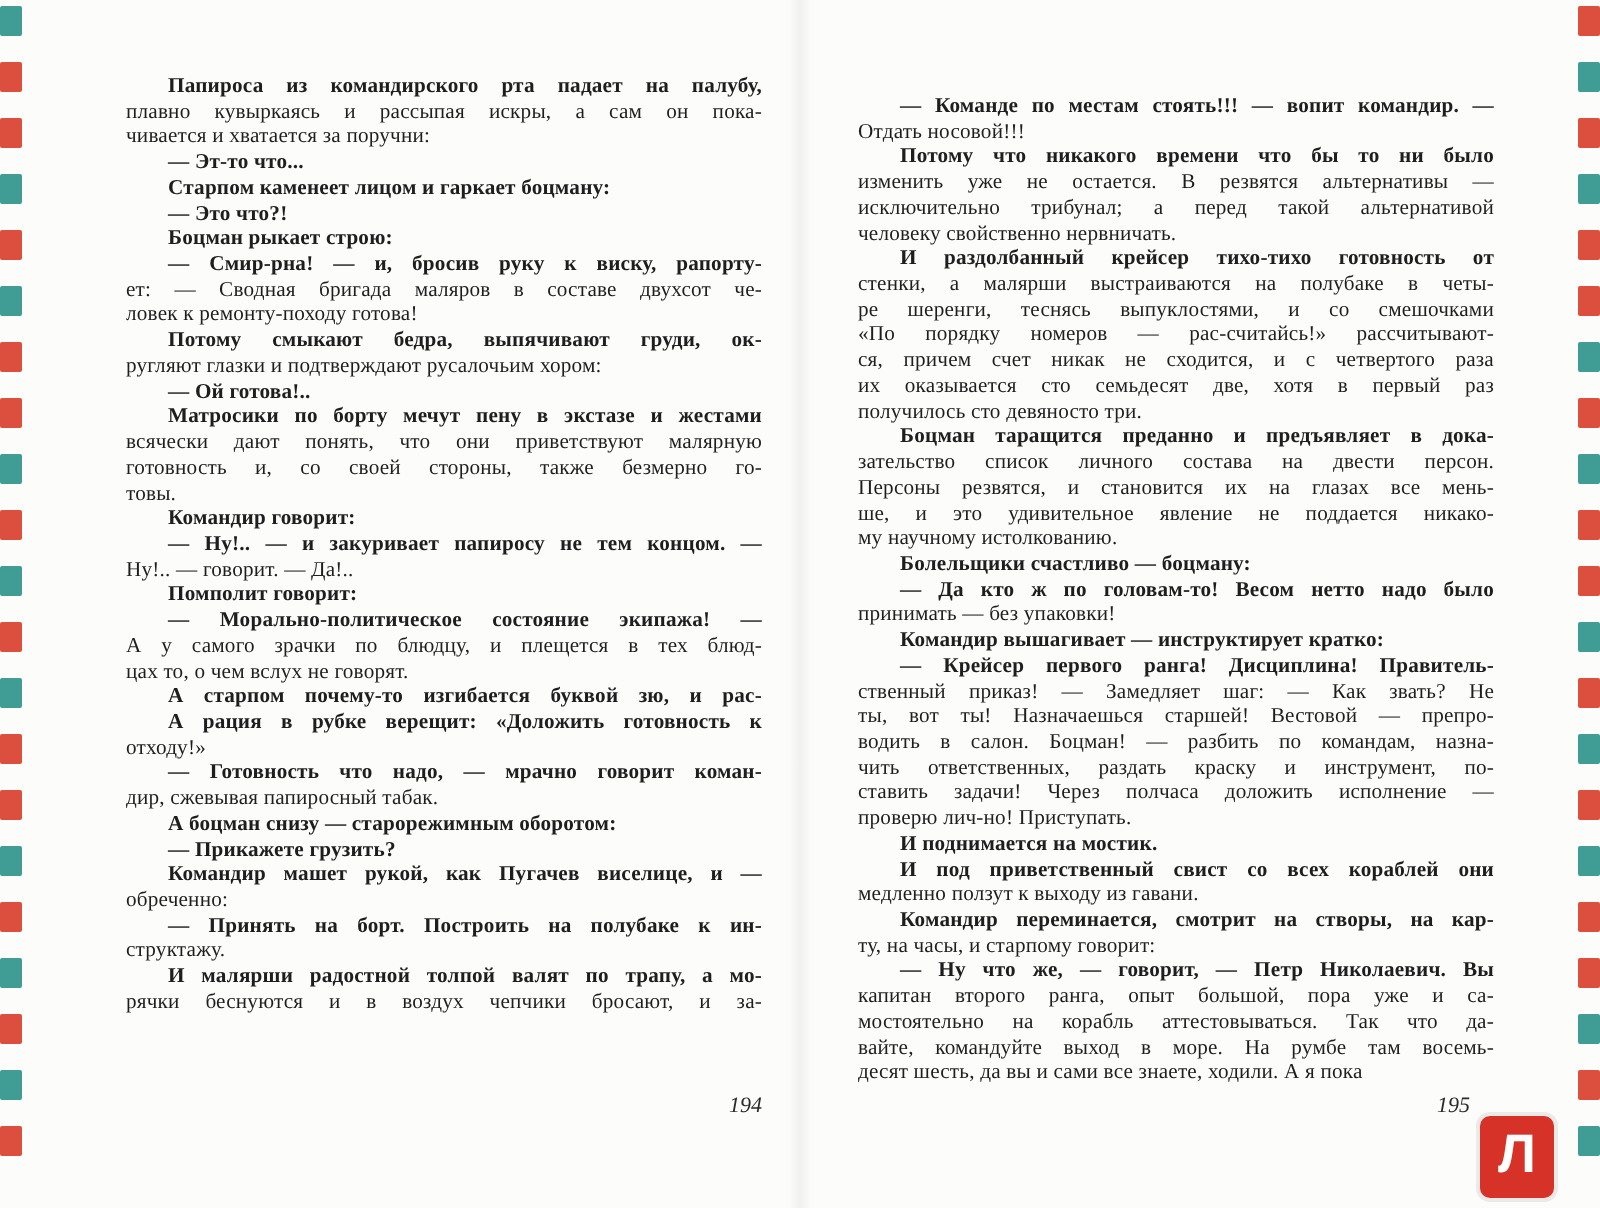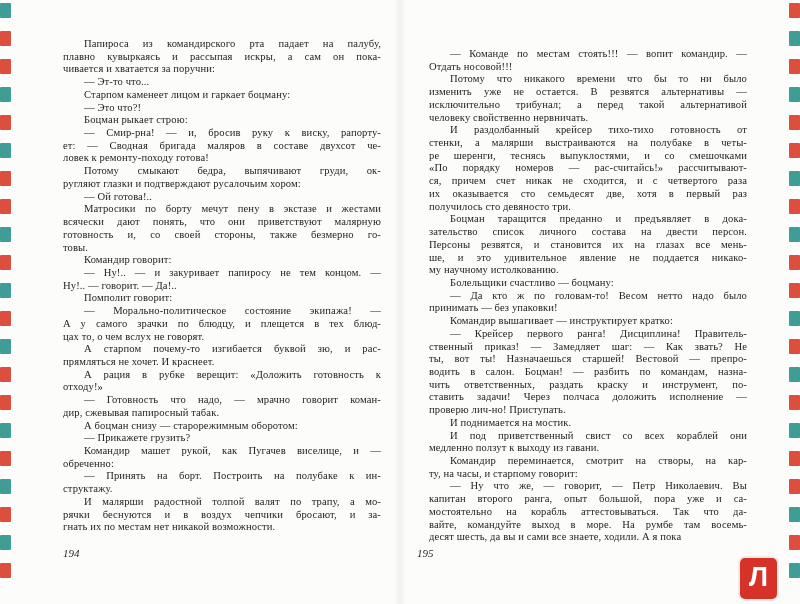--- a/index.html
+++ b/index.html
@@ -20,24 +20,24 @@
     position: absolute;
     width: 318px;
     font-size: 10.6px;
     line-height: 12.72px;
     letter-spacing: 0.1px;
   }
   .page-text.left  { left: 63px;  top: 38px; }
   .page-text.right { left: 429px; top: 48px; }
   .line { text-align: left; white-space: normal; }
   .line.just { text-align: justify; text-align-last: justify; text-justify: inter-word; }
-  .line.first { text-indent: 21px; }
+  .line.first { text-indent: 21px; font-weight: bold; }
   .page-num {
     position: absolute; top: 547px; width: 318px;
-    text-align: left; font-style: italic; font-size: 11px; color: #2a2a2a;
+    text-align: right; font-style: italic; font-size: 11px; color: #2a2a2a;
   }
   .page-num.left  { left: 63px; }
   .page-num.right { left: 417px; }
   .stripe-col {
     position: absolute; top: 3px; bottom: 3px; width: 11px;
     display: flex; flex-direction: column; gap: 13px;
   }
   .stripe-col.left  { left: 0; }
   .stripe-col.right { right: 0; }
   .dash { height: 15px; flex: none; border-radius: 1px; opacity: 0.92; }
@@ -126,34 +126,32 @@
       <div class="line just">готовность и, со своей стороны, также безмерно го-</div>
       <div class="line">товы.</div>
       <div class="line first">Командир говорит:</div>
       <div class="line just first">— Ну!.. — и закуривает папиросу не тем концом. —</div>
       <div class="line">Ну!.. — говорит. — Да!..</div>
       <div class="line first">Помполит говорит:</div>
       <div class="line just first">— Морально-политическое состояние экипажа! —</div>
       <div class="line just">А у самого зрачки по блюдцу, и плещется в тех блюд-</div>
       <div class="line">цах то, о чем вслух не говорят.</div>
       <div class="line just first">А старпом почему-то изгибается буквой зю, и рас-</div>
-      <div class="line">прямляться не хочет. И краснеет.</div>
       <div class="line just first">А рация в рубке верещит: «Доложить готовность к</div>
       <div class="line">отходу!»</div>
       <div class="line just first">— Готовность что надо, — мрачно говорит коман-</div>
       <div class="line">дир, сжевывая папиросный табак.</div>
       <div class="line first">А боцман снизу — старорежимным оборотом:</div>
       <div class="line first">— Прикажете грузить?</div>
       <div class="line just first">Командир машет рукой, как Пугачев виселице, и —</div>
       <div class="line">обреченно:</div>
       <div class="line just first">— Принять на борт. Построить на полубаке к ин-</div>
       <div class="line">структажу.</div>
       <div class="line just first">И малярши радостной толпой валят по трапу, а мо-</div>
       <div class="line just">рячки беснуются и в воздух чепчики бросают, и за-</div>
-      <div class="line">гнать их по местам нет никакой возможности.</div>
     </div>
   <div class="page-text right">
       <div class="line just first">— Команде по местам стоять!!! — вопит командир. —</div>
       <div class="line">Отдать носовой!!!</div>
       <div class="line just first">Потому что никакого времени что бы то ни было</div>
       <div class="line just">изменить уже не остается. В резвятся альтернативы —</div>
       <div class="line just">исключительно трибунал; а перед такой альтернативой</div>
       <div class="line">человеку свойственно нервничать.</div>
       <div class="line just first">И раздолбанный крейсер тихо-тихо готовность от</div>
       <div class="line just">стенки, а малярши выстраиваются на полубаке в четы-</div>

